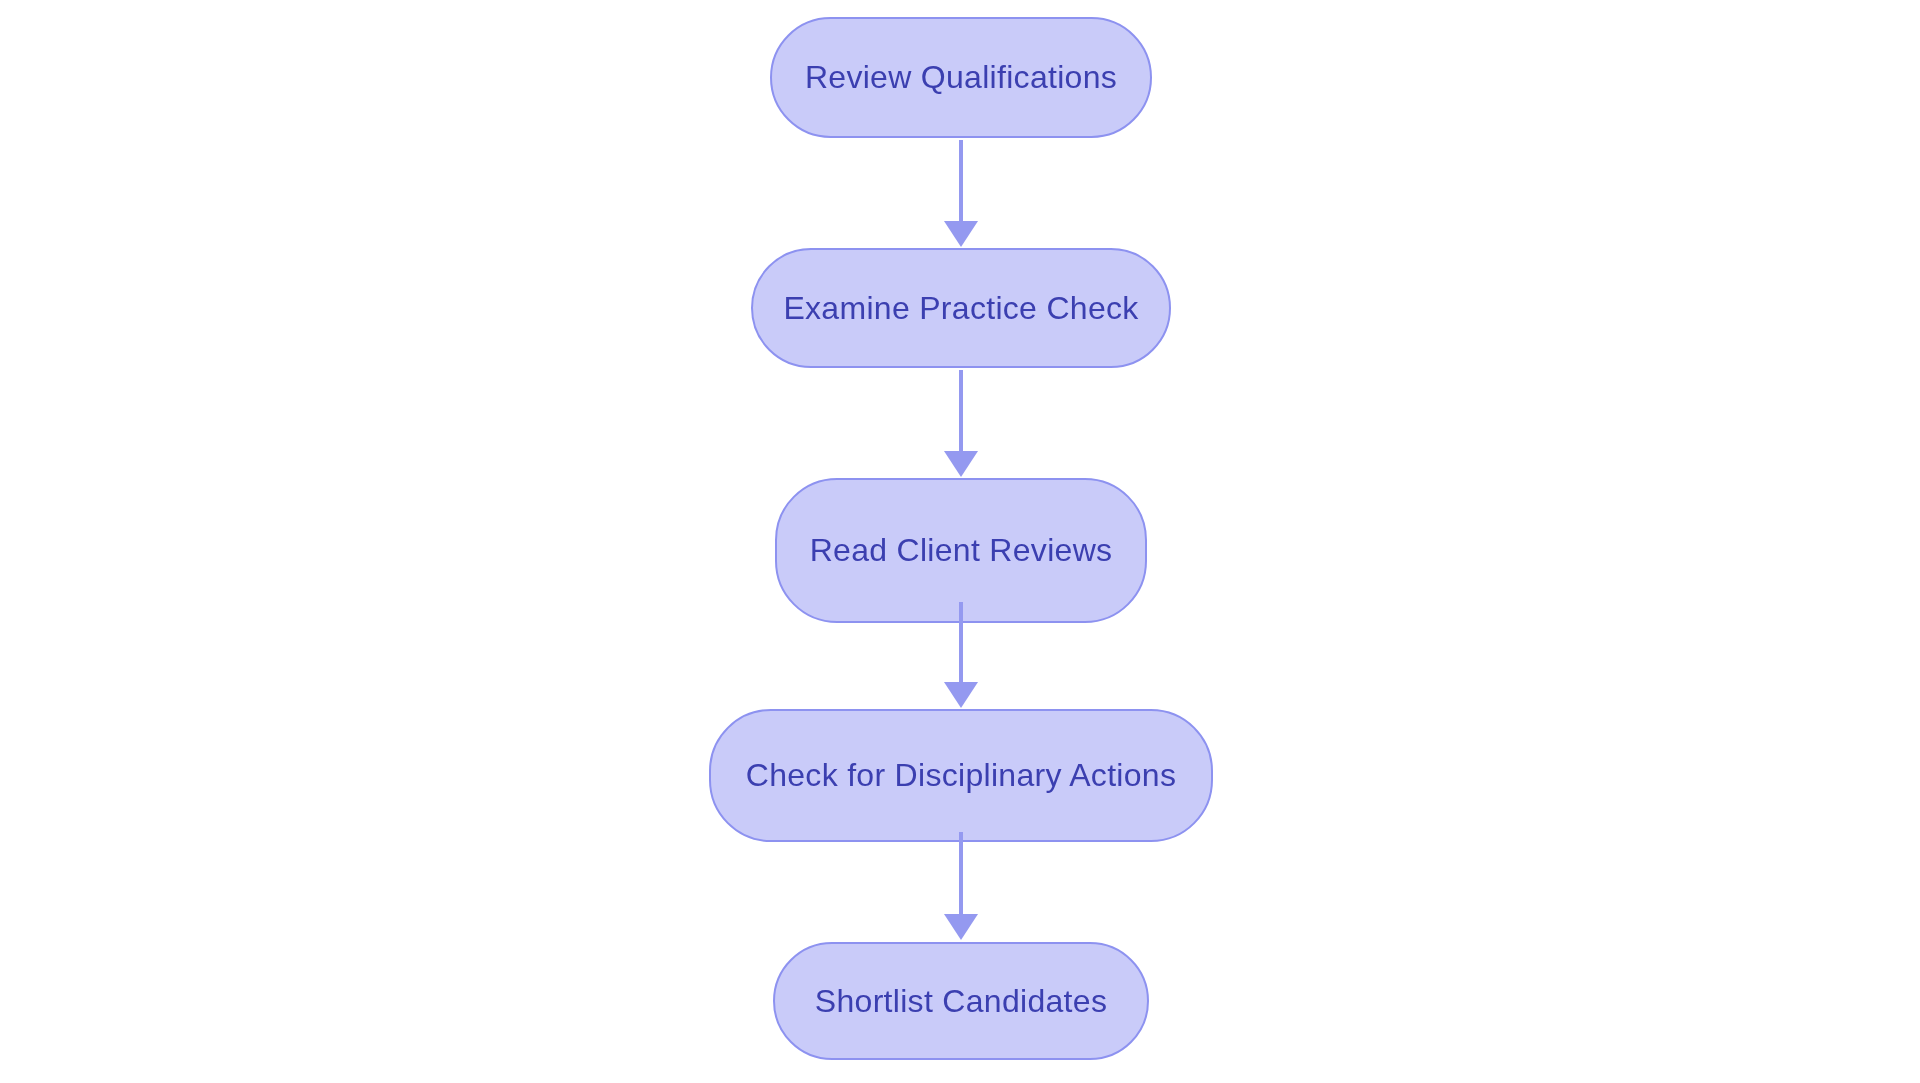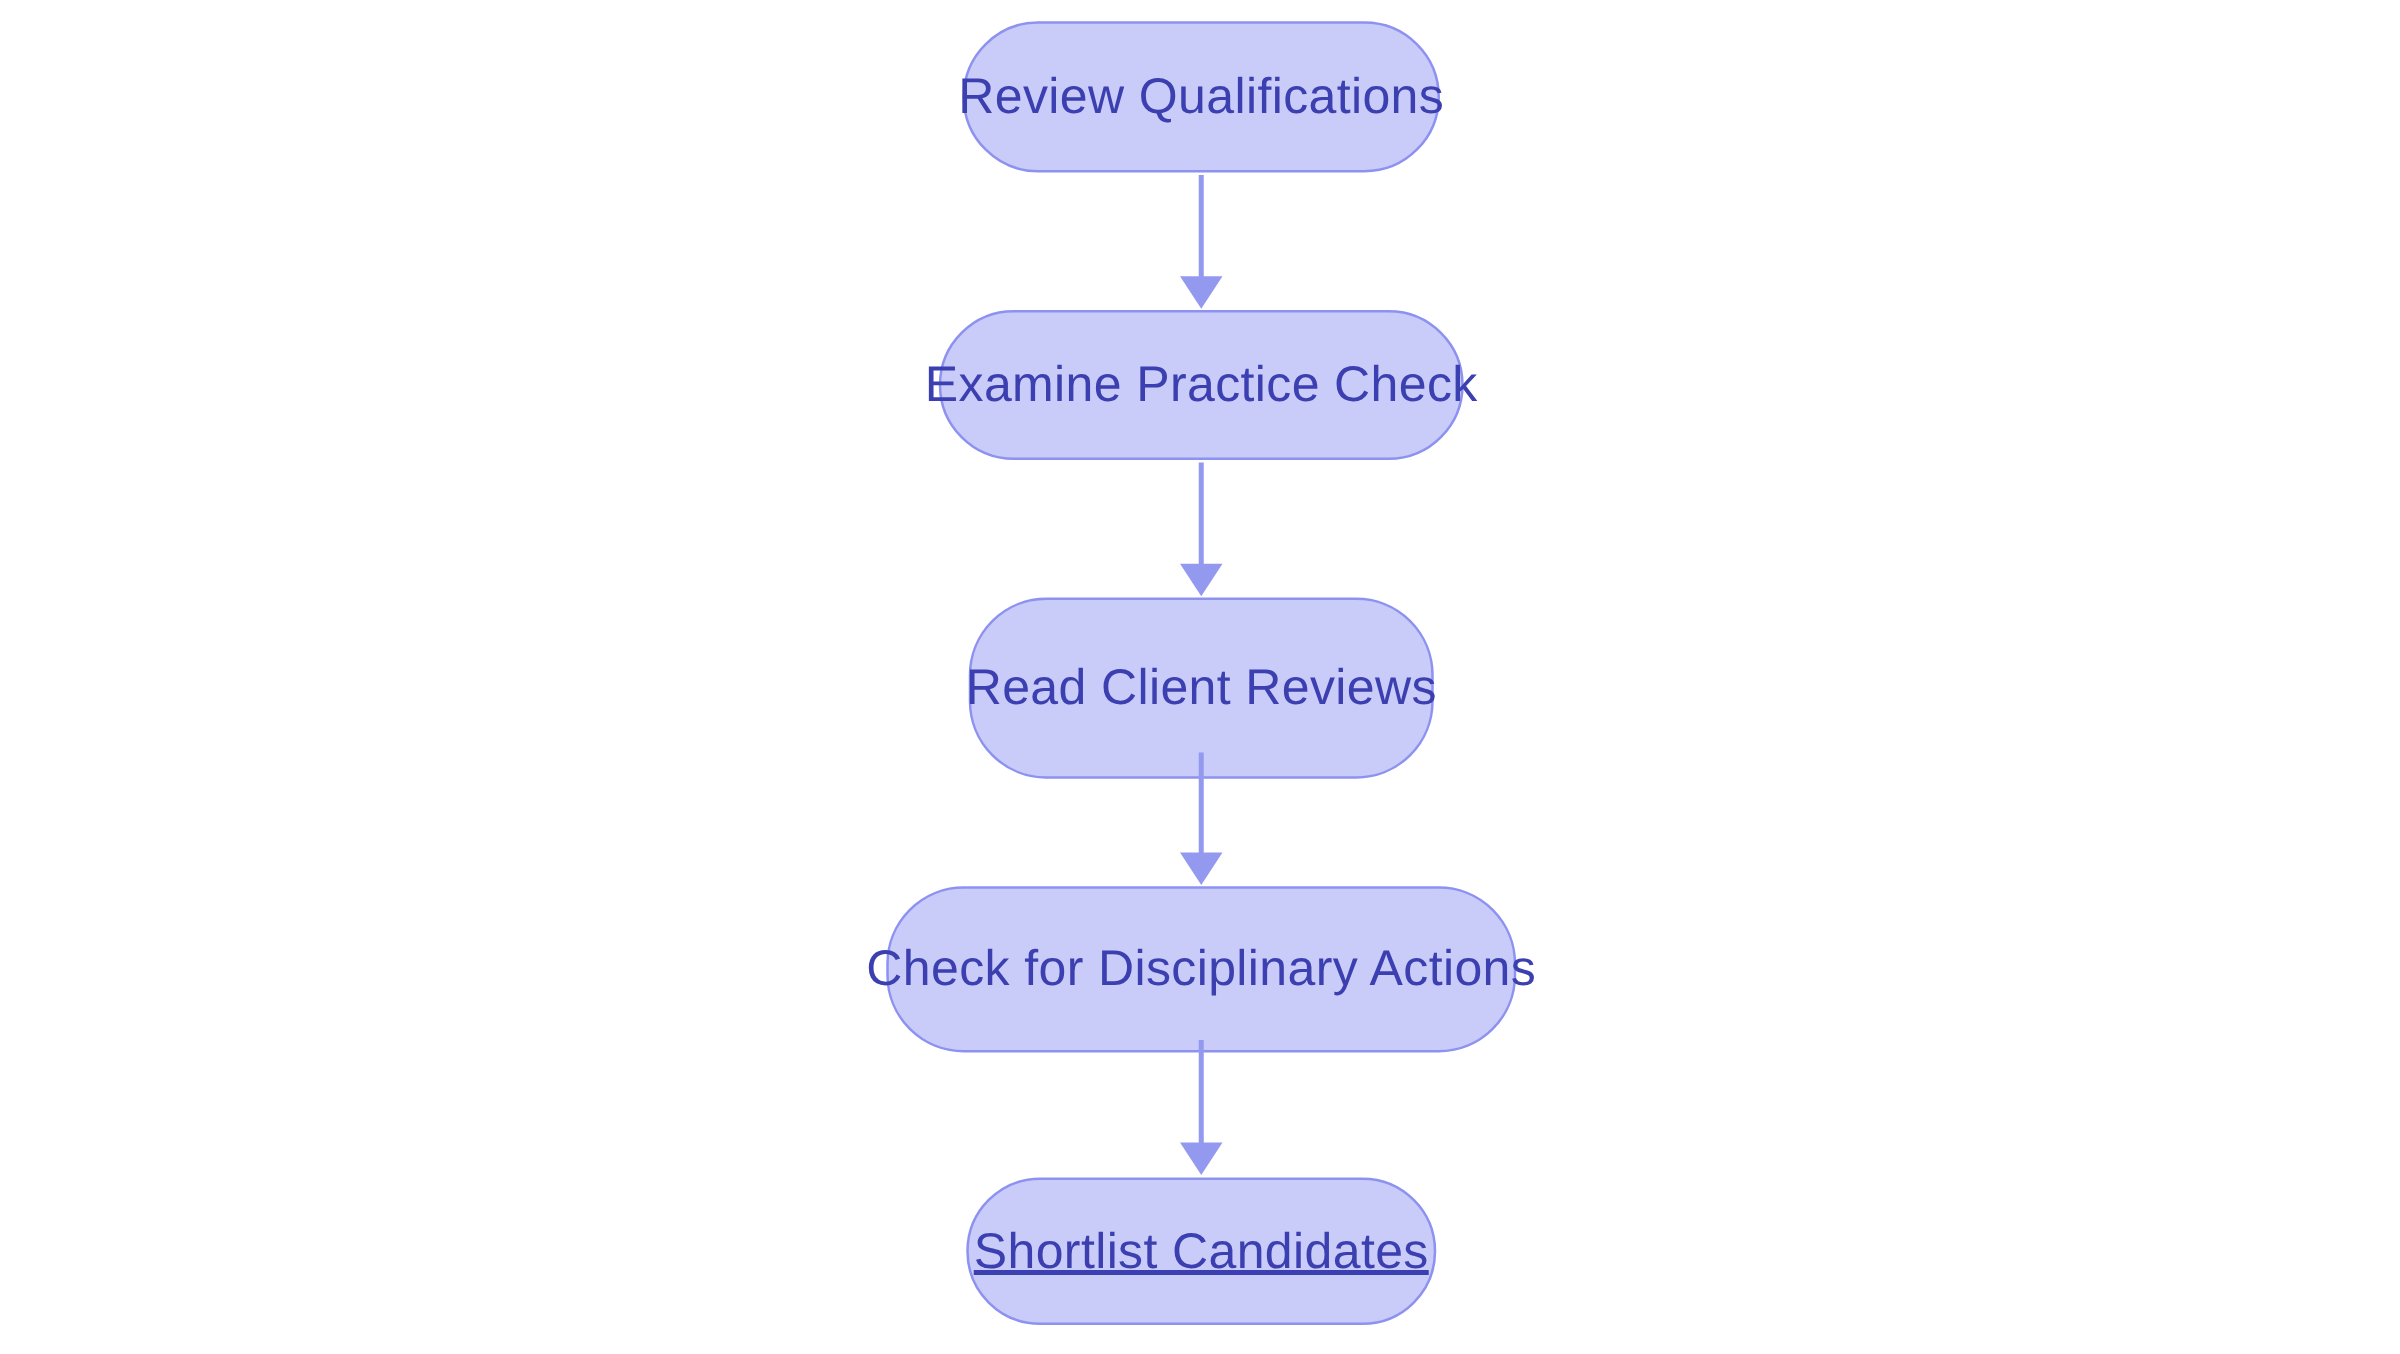--- a/index.html
+++ b/index.html
@@ -20,30 +20,30 @@
   .flow-node {
     position: absolute;
     box-sizing: border-box;
     background: #c9cbf9;
     border: 2px solid #8d92f0;
     border-radius: 62px;
     display: flex;
     align-items: center;
     justify-content: center;
     color: #3b3fb0;
-    font-size: 40px;
+    font-size: 32px;
     letter-spacing: 0.3px;
     white-space: nowrap;
   }
   
   .node-0 { left: 770px; top: 17px;  width: 382px; height: 121px; }
   .node-1 { left: 751px; top: 248px; width: 420px; height: 120px; }
   .node-2 { left: 775px; top: 478px; width: 372px; height: 145px; }
   .node-3 { left: 709px; top: 709px; width: 504px; height: 133px; }
-  .node-4 { left: 773px; top: 942px; width: 376px; height: 118px; text-decoration: underline; }
+  .node-4 { left: 773px; top: 942px; width: 376px; height: 118px; }
 
   .flow-arrow {
     position: absolute;
     left: 944px;          
     width: 34px;
   }
   .arrow-0 { top: 140px; height: 107px; }
   .arrow-1 { top: 370px; height: 107px; }
   .arrow-2 { top: 602px; height: 106px; }
   .arrow-3 { top: 832px; height: 108px; }

